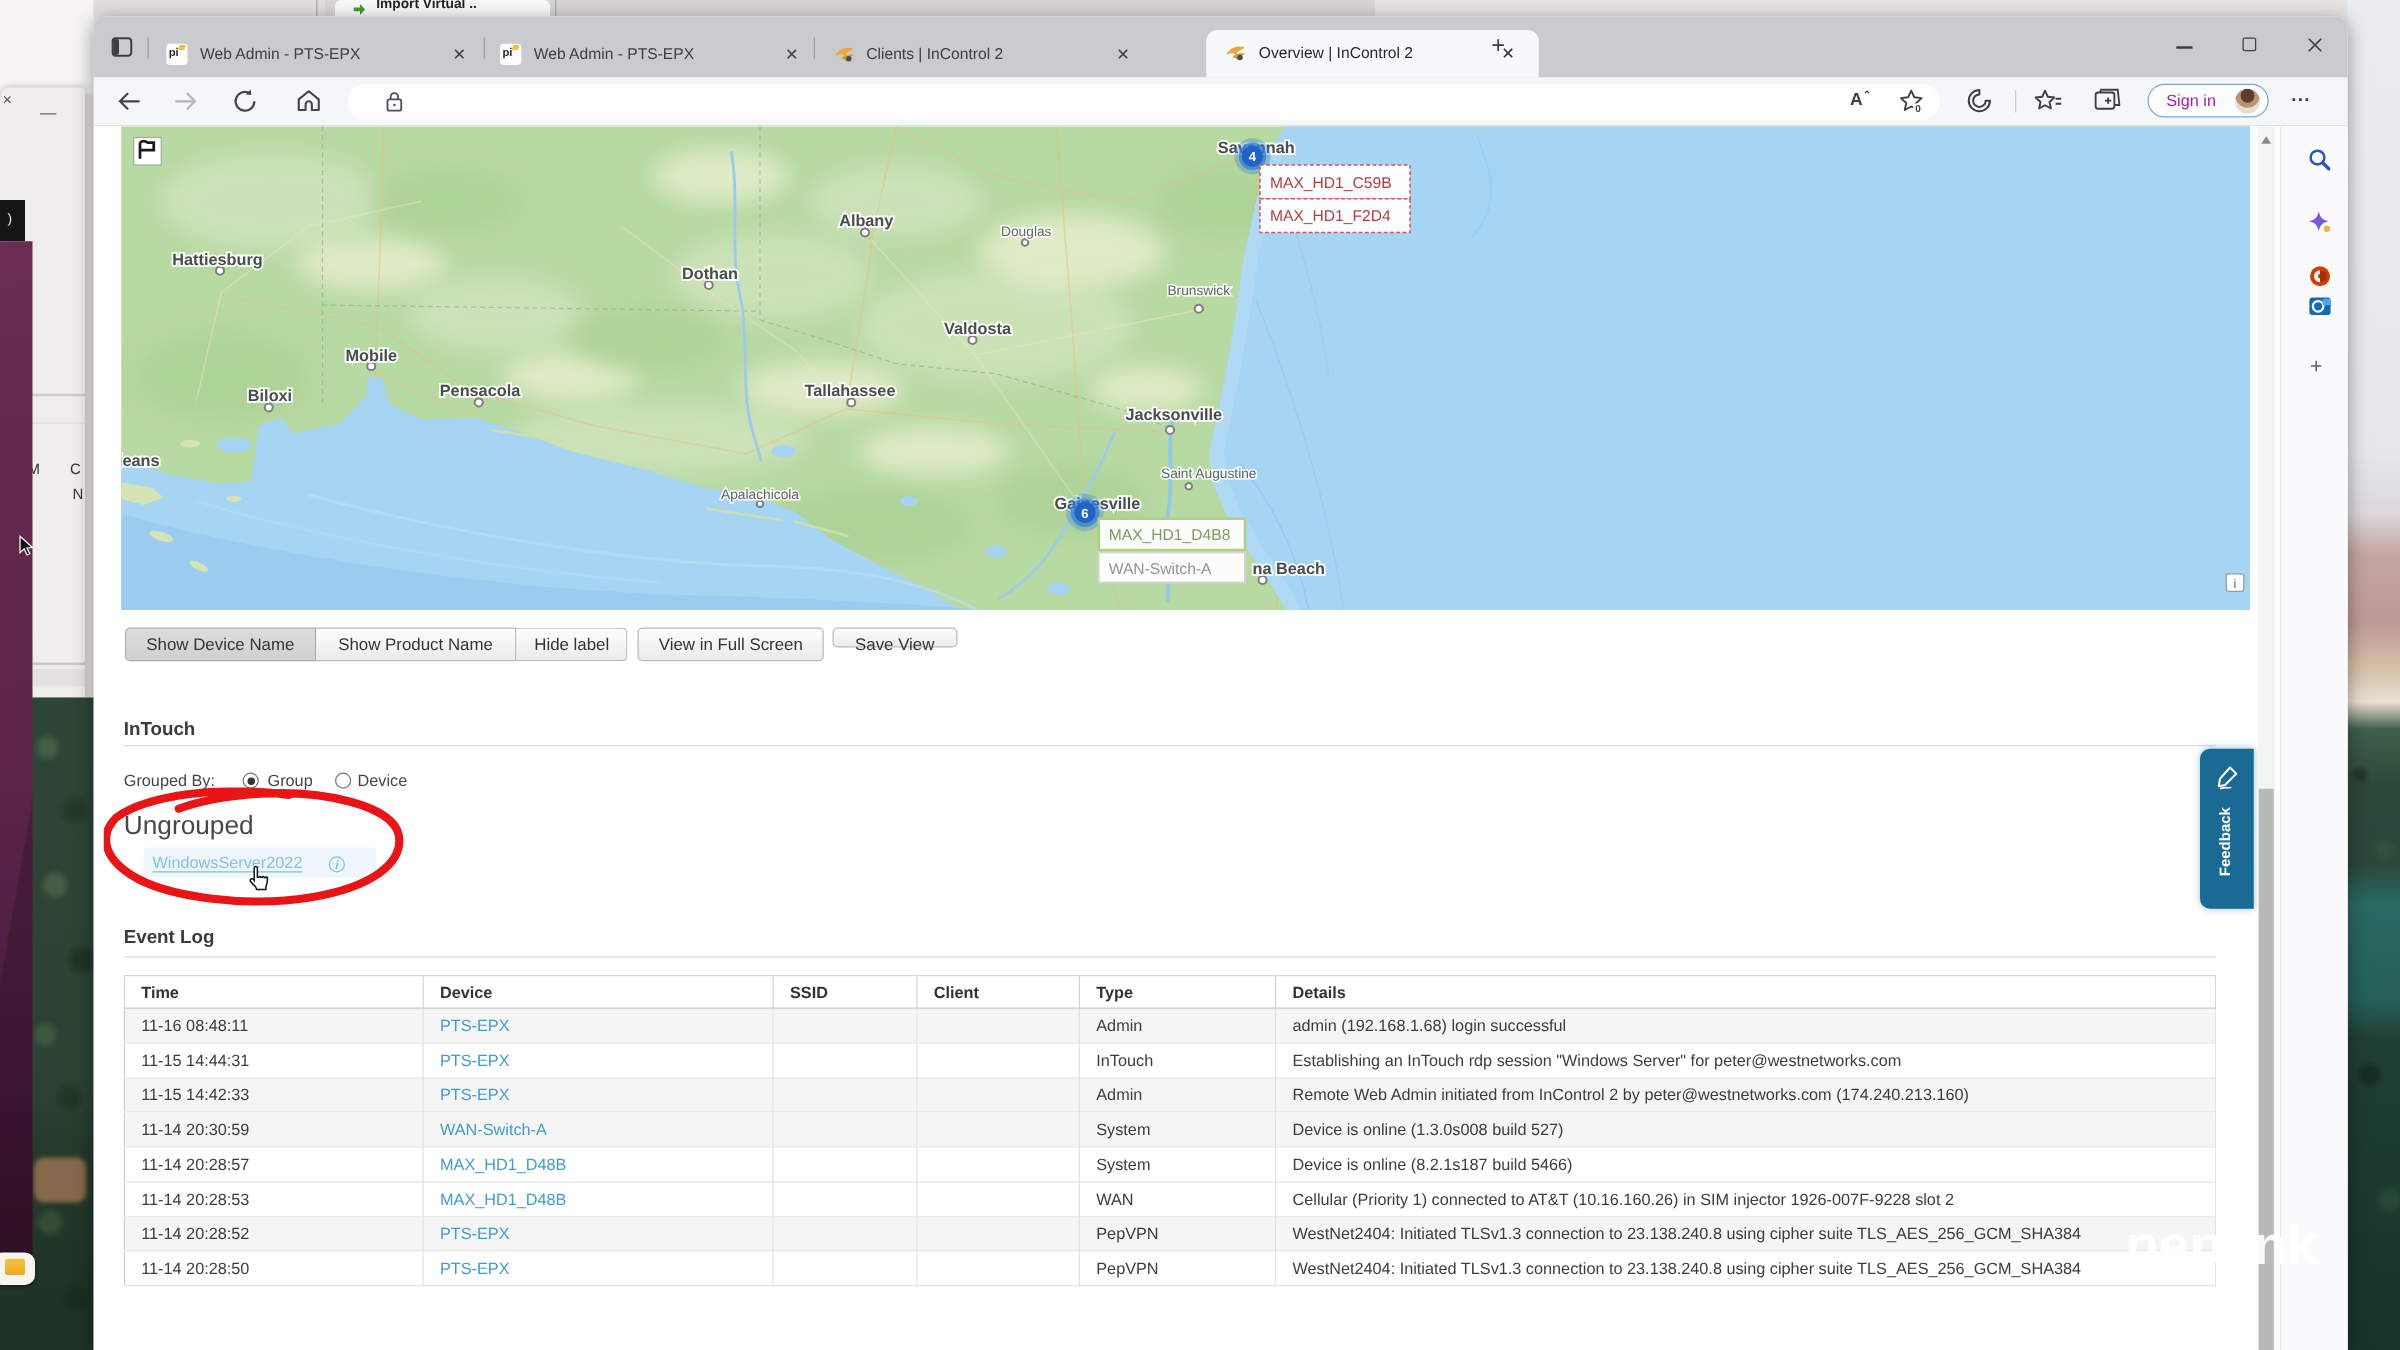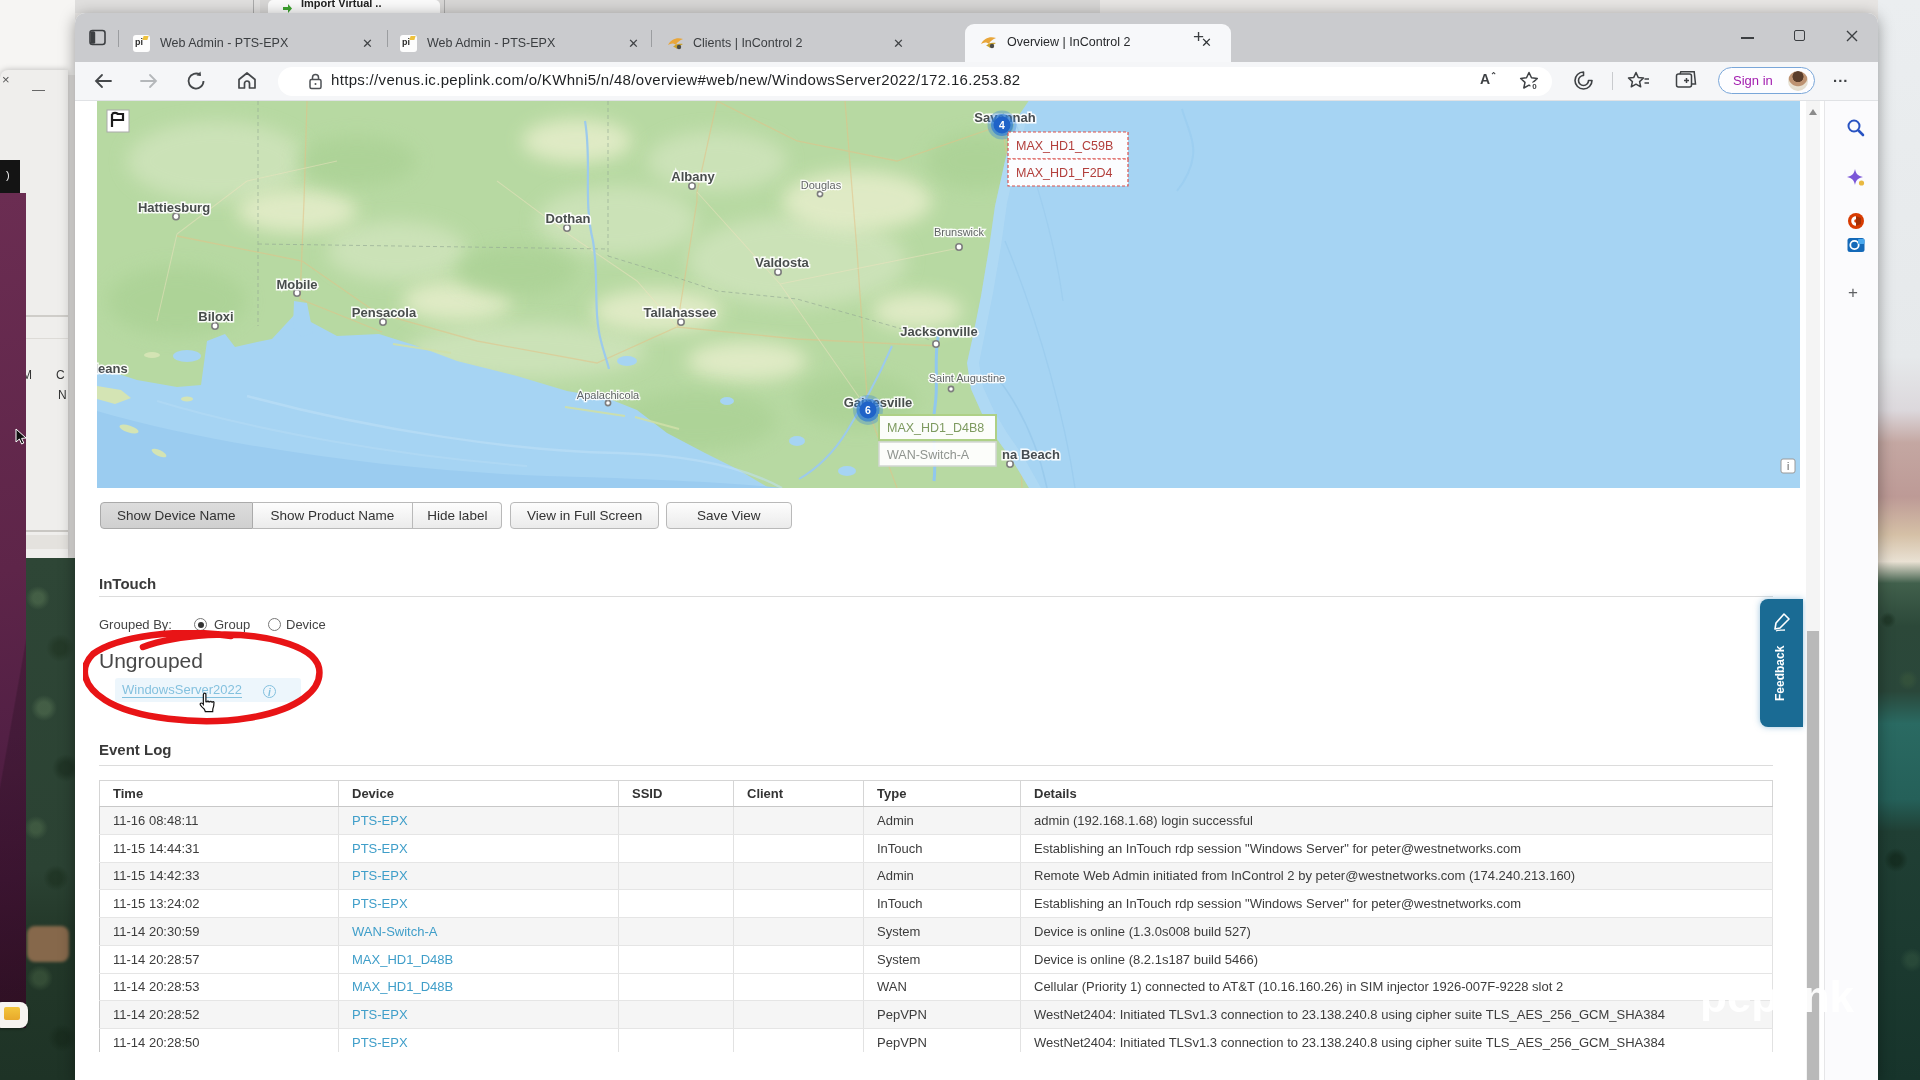--- a/index.html
+++ b/index.html
@@ -141,21 +141,20 @@
     <svg class="abs" style="left:161px;top:8px;" width="22" height="22" viewBox="0 0 22 22">
         <path d="M3 9.5 L11 3 L19 9.5 L19 18 L13.5 18 L13.5 13.5 A2.5 2.5 0 0 0 8.5 13.5 L8.5 18 L3 18 Z" stroke="#44474a" stroke-width="1.7" fill="none" stroke-linejoin="round"></path>
       </svg>
 
     <div class="abs" style="left:203px;top:5px;width:1274px;height:29px;background:#ffffff;border-radius:15px;"></div>
     <svg class="abs" style="left:233px;top:11px;" width="15" height="17" viewBox="0 0 15 17">
         <rect x="2" y="6.5" width="11" height="9" rx="1.5" fill="none" stroke="#4e5155" stroke-width="1.5"></rect>
         <path d="M4.5 6.5 L4.5 4.5 A3 3 0 0 1 10.5 4.5 L10.5 6.5" fill="none" stroke="#4e5155" stroke-width="1.5"></path>
         <circle cx="7.5" cy="11" r="1" fill="#4e5155"></circle>
       </svg>
-    <span class="abs" style="left:256px;top:9px;font-size:15px;color:#1f2123;letter-spacing:.32px;">https://venus.ic.peplink.com/o/KWhni5/n/48/overview#web/new/WindowsServer2022/172.16.253.82</span>
 
     <span class="abs" style="left:1405px;top:9px;font-size:14px;font-weight:bold;color:#3e4144;">A<sup style="font-size:8px;">⌃</sup></span>
     <svg class="abs" style="left:1443px;top:8px;" width="22" height="22" viewBox="0 0 22 22">
         <path d="M11 2.5 L13.5 7.8 L19.3 8.5 L15 12.4 L16.2 18 L11 15.2 L5.8 18 L7 12.4 L2.7 8.5 L8.5 7.8 Z" fill="none" stroke="#3e4144" stroke-width="1.5" stroke-linejoin="round"></path>
         <circle cx="16.5" cy="16.5" r="4.2" fill="#fff"></circle>
         <text x="16.5" y="19.4" font-size="8" font-weight="bold" text-anchor="middle" fill="#3e4144">0</text>
       </svg>
 
     <svg class="abs" style="left:1498px;top:8px;" width="21" height="21" viewBox="0 0 21 21">
         <path d="M10.5 2 A8.5 8.5 0 1 0 19 10.5 L15.5 10.5 A5 5 0 1 1 10.5 5.5 Z" fill="none" stroke="#3e4144" stroke-width="1.6" stroke-linejoin="round"></path>
@@ -345,21 +344,21 @@
 
       <rect x="1684" y="358" width="14" height="14" rx="2" fill="#fff" stroke="#9a9a9a"></rect>
       <text x="1691" y="369" font-size="10" fill="#555" text-anchor="middle">i</text>
     </svg>
     </div>
 
     <div class="abs" style="left:25px;top:401px;height:43px;">
       <span style="display:inline-block;height:27px;line-height:25px;padding:0 16px;font-size:13.5px;color:#333;background:linear-gradient(#dcdcdc,#d0d0d0);border:1px solid #aaa;border-radius:4px 0 0 4px;">Show Device Name</span><span style="display:inline-block;height:27px;line-height:25px;padding:0 18px;font-size:13.5px;color:#333;background:linear-gradient(#fdfdfd,#ebebeb);border:1px solid #b9b9b9;border-left:none;">Show Product Name</span><span style="display:inline-block;height:27px;line-height:25px;padding:0 14px;font-size:13.5px;color:#333;background:linear-gradient(#fdfdfd,#ebebeb);border:1px solid #b9b9b9;border-left:none;border-radius:0 4px 4px 0;">Hide label</span>
     </div>
     <span class="abs" style="left:435px;top:401px;height:27px;line-height:25px;padding:0 16px;font-size:13.5px;color:#333;background:linear-gradient(#fdfdfd,#ebebeb);border:1px solid #b9b9b9;border-radius:4px;">View in Full Screen</span>
-    <span class="abs" style="left:591px;top:401px;height:27px;line-height:25px;padding:0 30px;font-size:13.5px;color:#333;background:linear-gradient(#fdfdfd,#ebebeb);border:1px solid #b9b9b9;border-radius:4px;">Save View</span>
+    <span class="abs" style="left:591px;top:401px;height:16px;line-height:25px;padding:0 17px;font-size:13.5px;color:#333;background:linear-gradient(#fdfdfd,#ebebeb);border:1px solid #b9b9b9;border-radius:4px;">Save View</span>
 
     <div class="abs" style="left:24px;top:474px;font-size:15px;font-weight:bold;color:#3a3a3a;">InTouch</div>
     <div class="abs" style="left:24px;top:495px;width:1674px;height:1px;background:#dcdcdc;"></div>
     <div class="abs" style="left:24px;top:516px;font-size:13px;color:#444;">Grouped By:</div>
     <span class="abs" style="left:119px;top:517px;width:13px;height:13px;border:1px solid #777;border-radius:50%;background:#fff;"></span>
     <span class="abs" style="left:122.5px;top:520.5px;width:6px;height:6px;border-radius:50%;background:#333;"></span>
     <div class="abs" style="left:139px;top:516px;font-size:13px;color:#444;">Group</div>
     <span class="abs" style="left:193px;top:517px;width:13px;height:13px;border:1px solid #777;border-radius:50%;background:#fff;"></span>
     <div class="abs" style="left:211px;top:516px;font-size:13px;color:#444;">Device</div>
 
@@ -417,28 +416,20 @@
               <td>Establishing an InTouch rdp session "Windows Server" for peter@westnetworks.com</td>
             </tr>
           <tr class="odd">
               <td>11-15 14:42:33</td>
               <td><a>PTS-EPX</a></td>
               <td></td>
               <td></td>
               <td>Admin</td>
               <td>Remote Web Admin initiated from InControl 2 by peter@westnetworks.com (174.240.213.160)</td>
             </tr>
-          <tr>
-              <td>11-15 13:24:02</td>
-              <td><a>PTS-EPX</a></td>
-              <td></td>
-              <td></td>
-              <td>InTouch</td>
-              <td>Establishing an InTouch rdp session "Windows Server" for peter@westnetworks.com</td>
-            </tr>
           <tr class="odd">
               <td>11-14 20:30:59</td>
               <td><a>WAN-Switch-A</a></td>
               <td></td>
               <td></td>
               <td>System</td>
               <td>Device is online (1.3.0s008 build 527)</td>
             </tr>
           <tr>
               <td>11-14 20:28:57</td>

